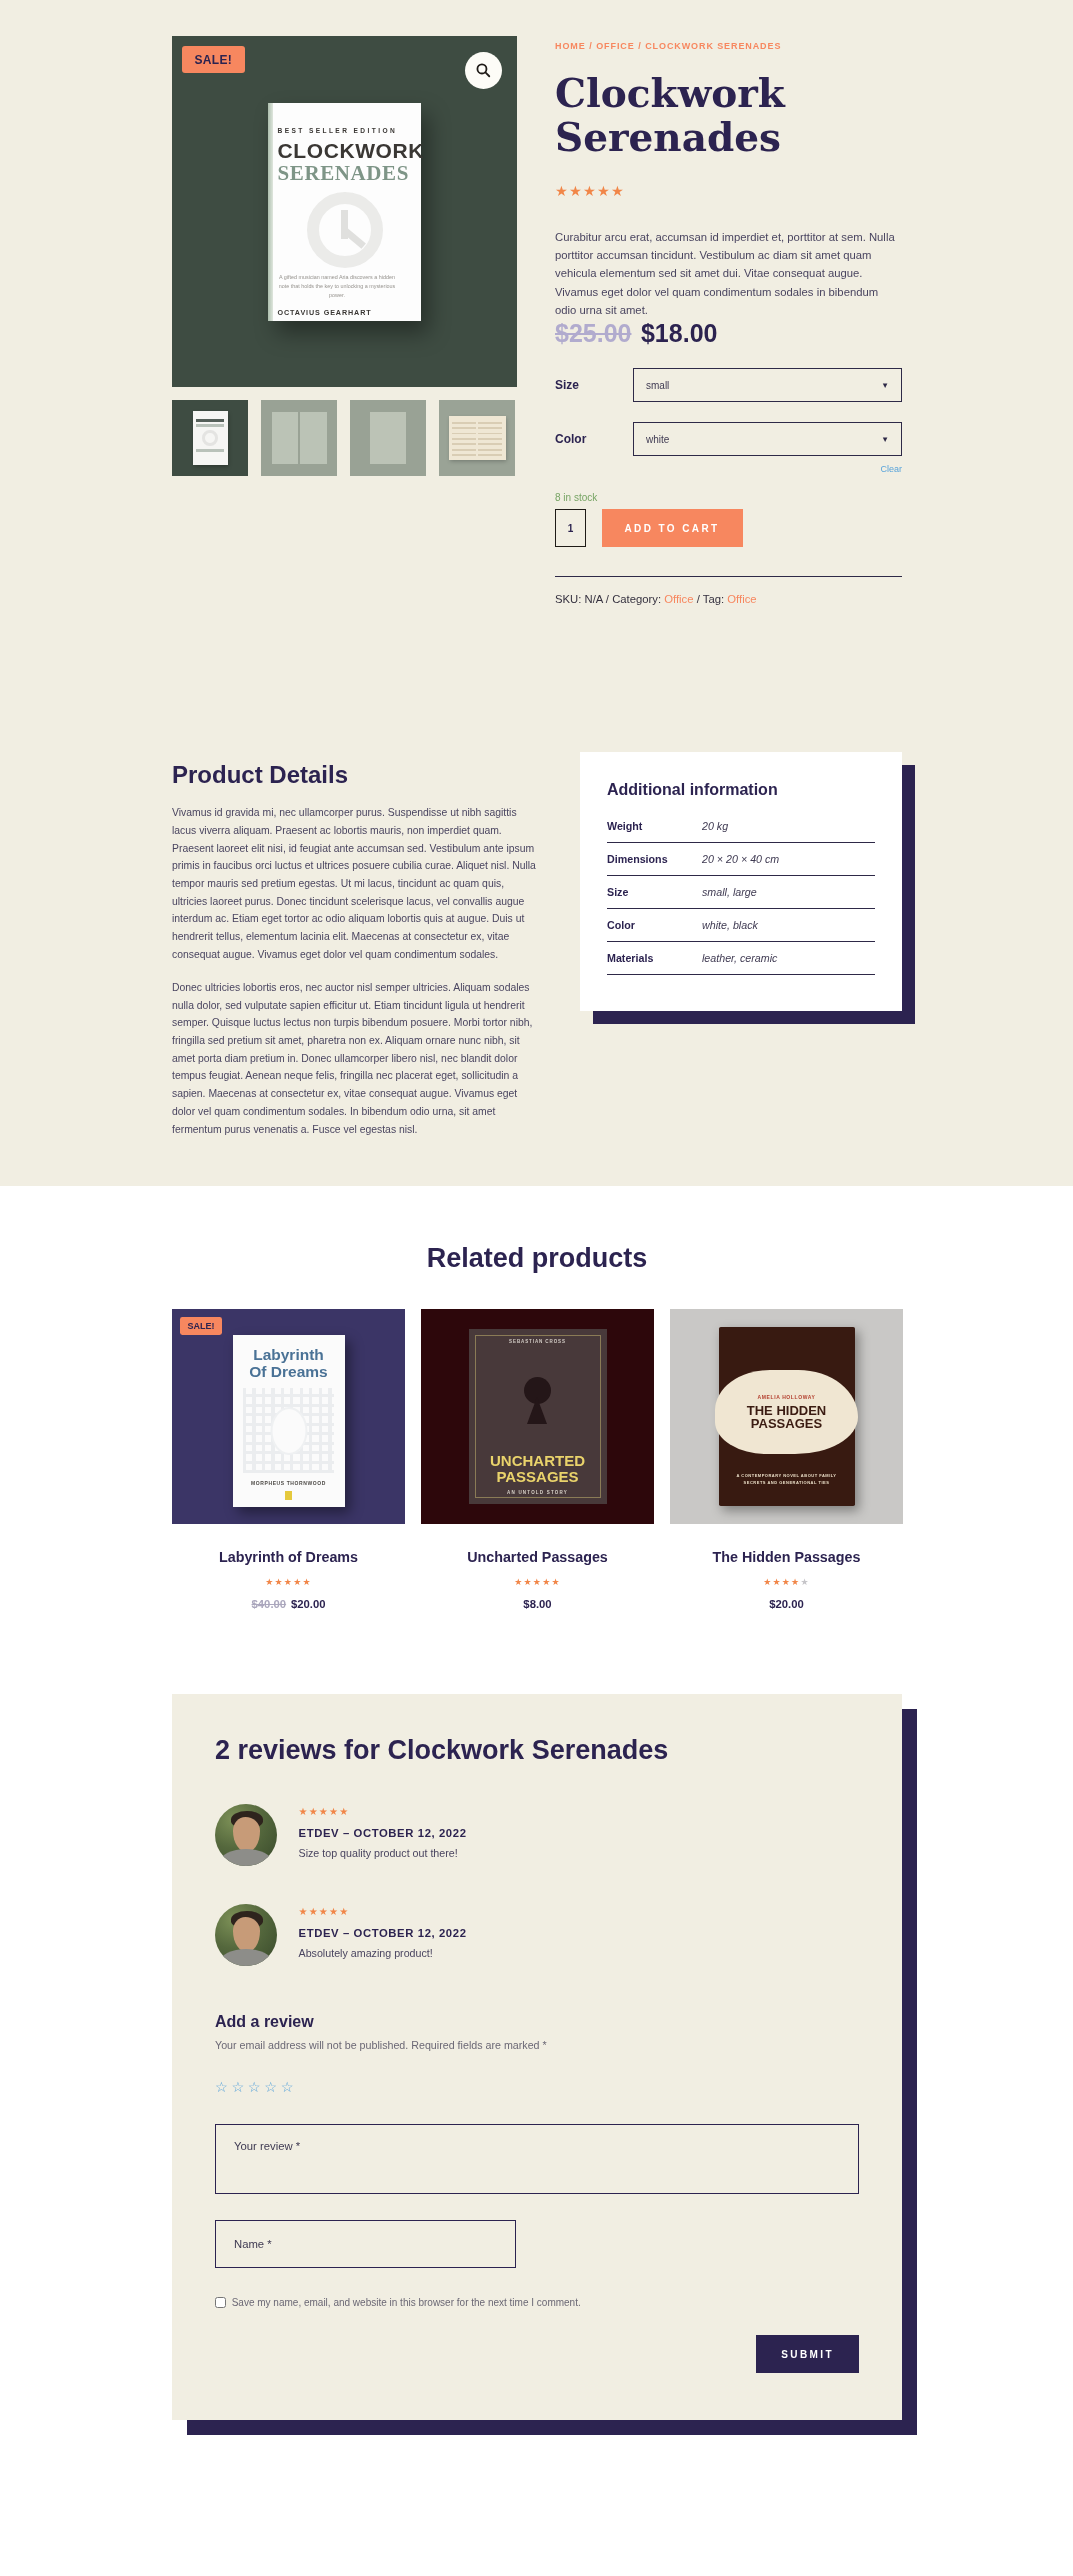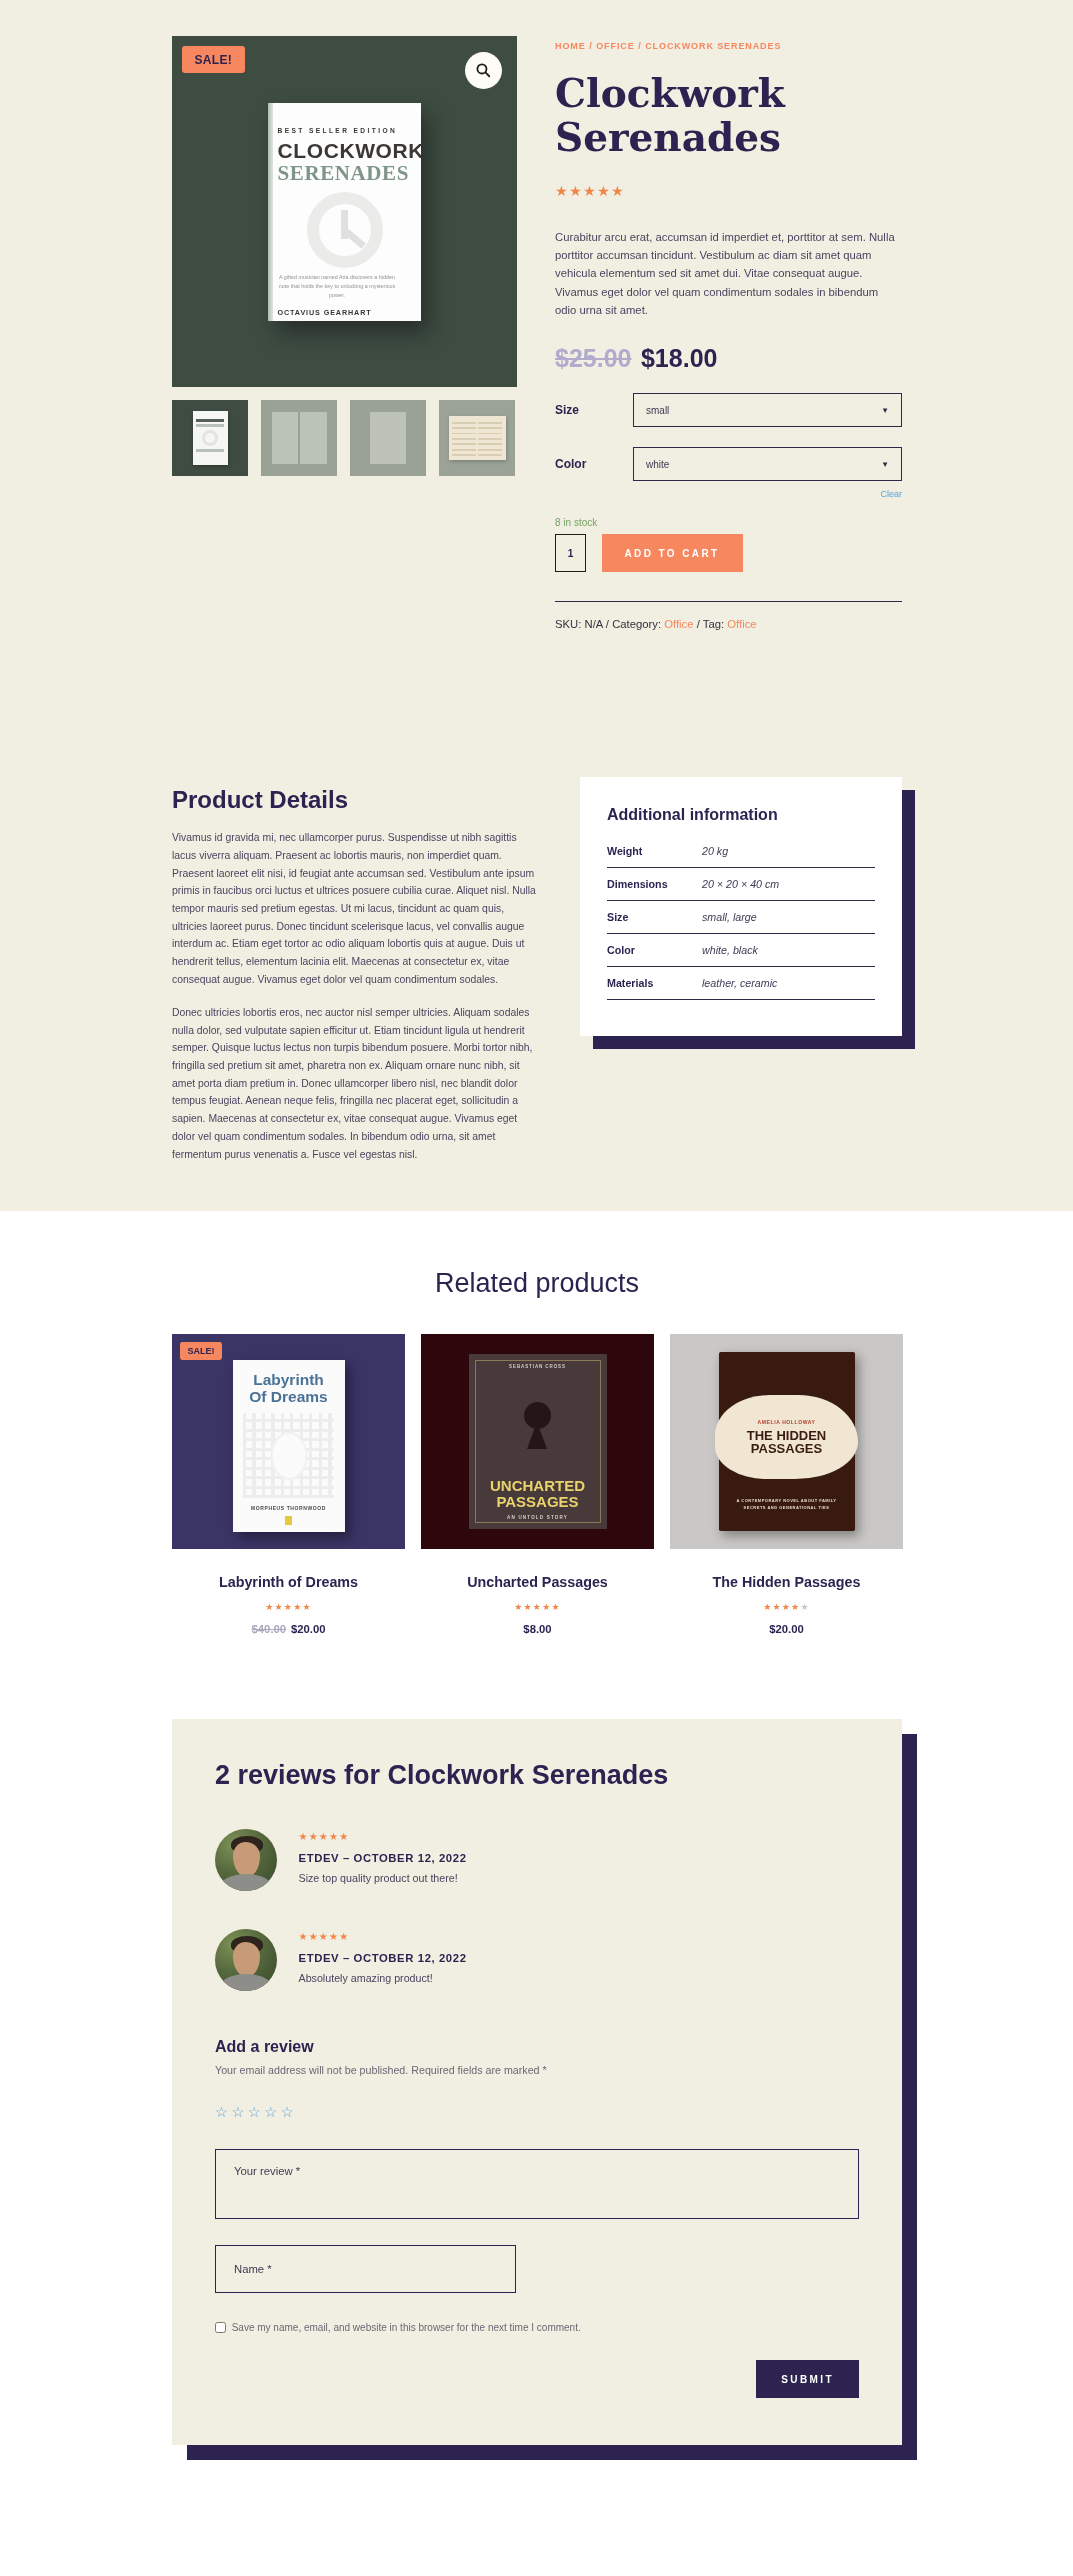--- a/index.html
+++ b/index.html
@@ -67,21 +67,21 @@
   .info-col { flex:1; padding-top:4.8px; }
   .breadcrumb { font-size:9px; font-weight:bold; letter-spacing:0.9px; color:#f7875f; }
   .breadcrumb span { cursor:pointer; }
   .crumb-sep { margin:0 3.6px; cursor:default; }
   .product-title {
     font-family:"DejaVu Serif","Liberation Serif",serif;
     font-size:39px; line-height:1.12; font-weight:bold; color:#2c2350; margin-top:21.5px; width:251px;
   }
   .product-stars { color:#f18648; font-size:14.3px; letter-spacing:1.2px; margin-top:23px; }
   .product-desc { font-size:11.3px; line-height:1.62; color:#4a4560; margin-top:29px; }
-  .price-row { margin-top:25px; display:flex; align-items:flex-end; gap:9.5px; }
+  .price-row { display:flex; align-items:flex-end; gap:9.5px; }
   .old-price { font-size:25px; font-weight:800; color:#b1abce; text-decoration:line-through; }
   .new-price { font-size:25px; font-weight:800; color:#2c2350; }
 
   .option-row { display:flex; align-items:center; margin-top:20px; }
   .option-label { width:78px; font-size:12px; font-weight:bold; color:#2c2350; }
   .select {
     flex:1; height:34px; border:1.2px solid #2e2947; display:flex; align-items:center;
     justify-content:space-between; padding:0 12px; font-size:10px; color:#3f3a52;
     background:transparent; cursor:pointer;
   }
@@ -112,21 +112,21 @@
   .add-info-card {
     flex:1; background:#fff; box-shadow:13px 13px 0 #2c2350; padding:29px 27px 36px; margin-top:-8.4px;
   }
   .add-info-heading { font-size:16px; font-weight:800; color:#2c2350; margin-bottom:10.7px; }
   .ai-row { display:flex; padding:10px 0; border-bottom:1.2px solid #2e2947; }
   .ai-label { width:95px; font-size:10.7px; font-weight:bold; color:#2c2350; }
   .ai-value { font-size:10.7px; font-style:italic; color:#3f3a52; }
 
   
   .related-section { background:#fff; padding:57px 0 6px; }
-  .related-heading { text-align:center; font-size:27px; font-weight:400; color:#2c2350; }
+  .related-heading { text-align:center; font-size:27px; font-weight:700; color:#2c2350; }
   .related-cards { display:flex; gap:16px; margin-top:35px; }
   .rel-card { width:233px; cursor:pointer; }
   .rel-img { width:233px; height:215px; position:relative; display:flex; align-items:center; justify-content:center; }
   .rel-img-1 { background:#3b3566; }
   .rel-img-2 { background:#2d070b; }
   .rel-img-3 { background:#c9c8c6; }
   .rel-sale {
     position:absolute; top:7.8px; left:7.8px; background:#f7875f; color:#2c2350;
     font-weight:bold; font-size:9px; padding:4.2px 7.8px; border-radius:2.4px;
   }

